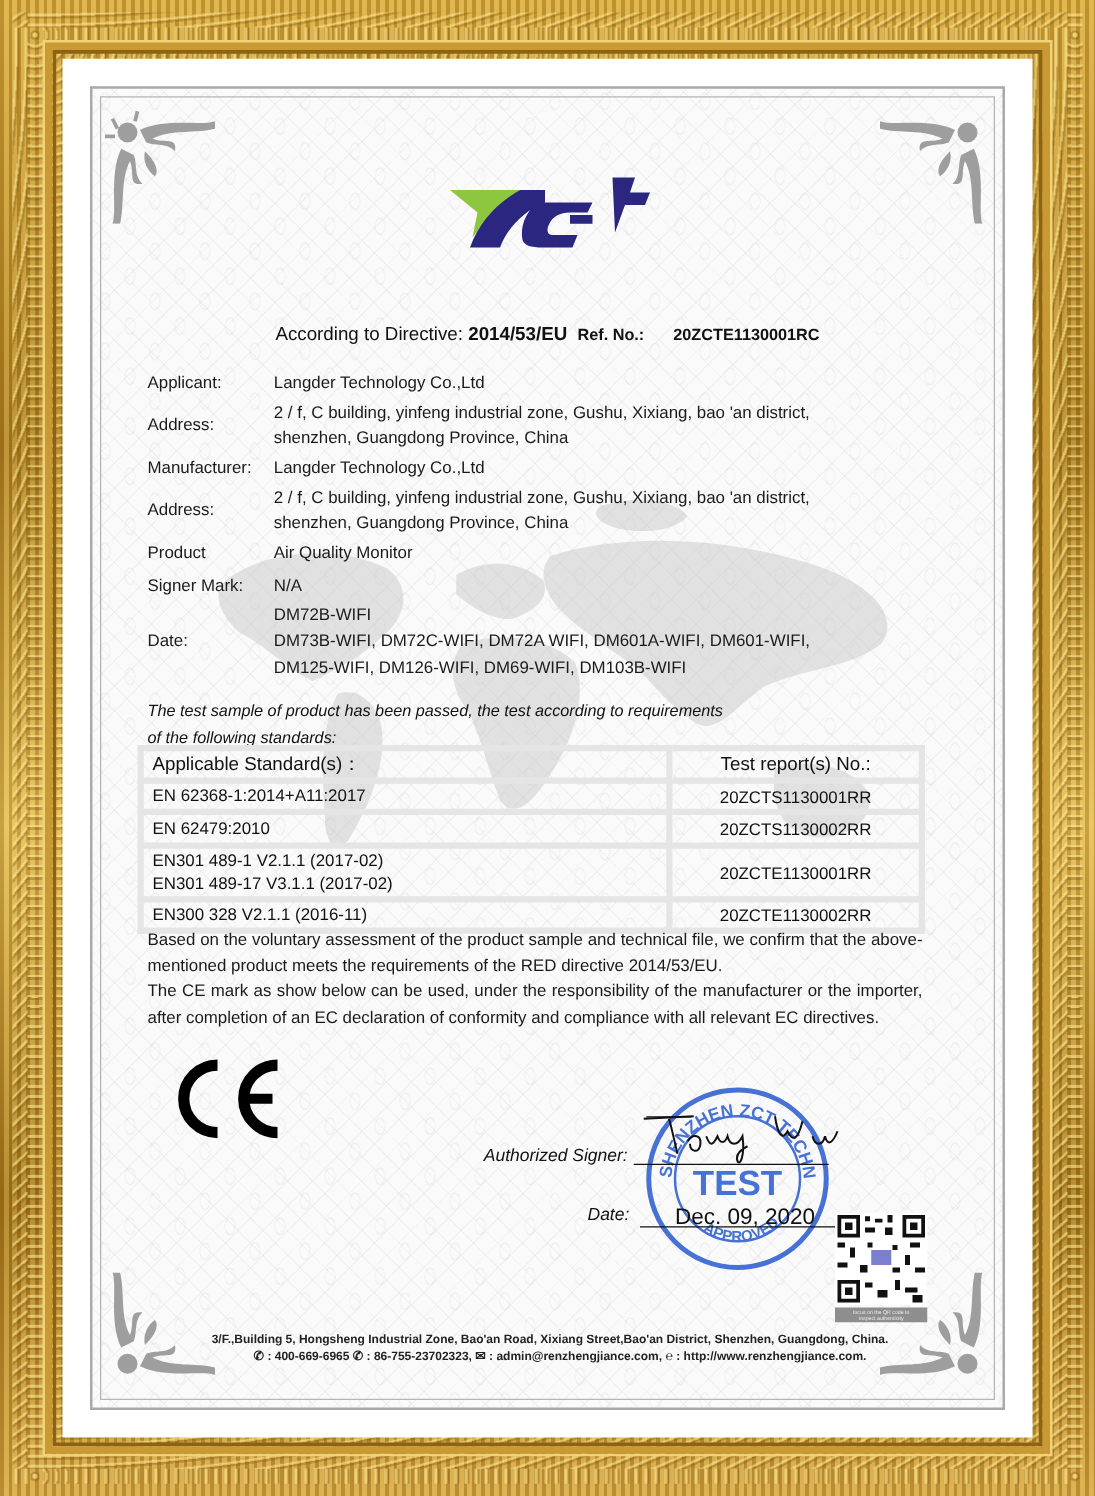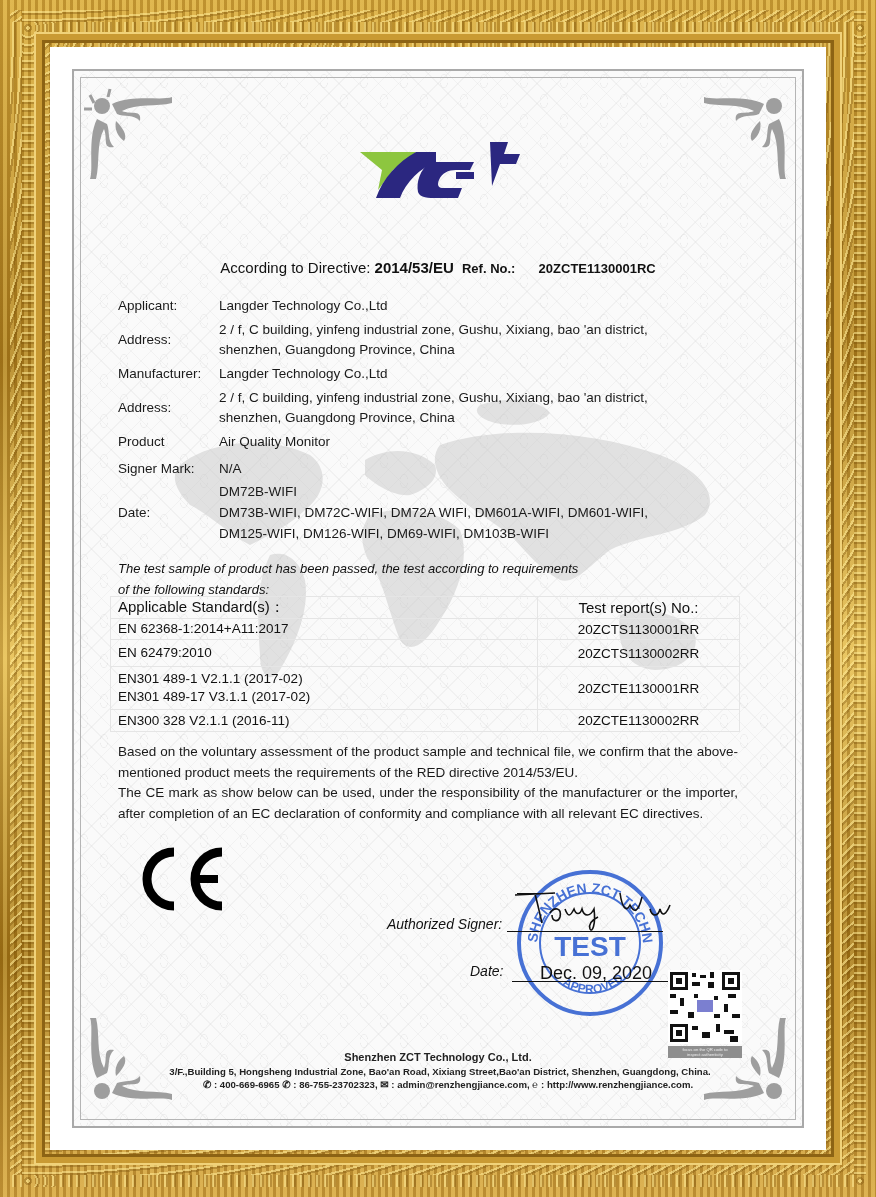--- a/index.html
+++ b/index.html
@@ -74,21 +74,21 @@
   .info .val { position: absolute; left: 101px; white-space: nowrap; }
 
   .intro {
     position: absolute; left: 118px; top: 545px; font-size: 13px; font-style: italic; line-height: 21px; color: #111; margin-top: 13px;
   }
 
   table.standards {
     position: absolute; left: 110px; top: 596px; width: 630px; border-collapse: collapse; font-size: 13.5px; color: #111;
   }
   table.standards td, table.standards th {
-    border: 1px solid #e5e5e5; padding: 1px 7px; font-weight: normal; text-align: left; vertical-align: middle;
+    border: 5px solid #e5e5e5; padding: 1px 7px; font-weight: normal; text-align: left; vertical-align: middle;
   }
   table.standards th { font-size: 15px; height: 21px; }
   table.standards td.rep, table.standards th.rep { text-align: center; width: 202px; }
   table.standards td.std { line-height: 18px; }
 
   .para {
     position: absolute; left: 118px; width: 620px; font-size: 13.5px; line-height: 20.5px; color: #1a1a1a; text-align: justify;
   }
 
   .ce { position: absolute; left: 136px; top: 846px; width: 92px; height: 66px; }
@@ -336,21 +336,20 @@
         <rect x="46" y="44" width="6" height="4"></rect>
       <rect x="26" y="24" width="4" height="4"></rect>
         <rect x="46" y="26" width="4" height="4"></rect>
     </g>
     <rect x="29" y="30" width="16" height="12" fill="#7b7fd0"></rect>
     <rect x="0" y="76" width="74" height="12" fill="#8e8e8e"></rect>
     <text x="37" y="81" text-anchor="middle" font-family="Liberation Sans, sans-serif" font-size="4.2" fill="#eee">focus on the QR code to</text>
     <text x="37" y="86" text-anchor="middle" font-family="Liberation Sans, sans-serif" font-size="4.2" fill="#eee">inspect authenticity</text>
   </svg>
 
-  <div class="footer-company">Shenzhen ZCT Technology Co., Ltd.</div>
   <div class="footer-addr">3/F.,Building 5, Hongsheng Industrial Zone, Bao'an Road, Xixiang Street,Bao'an District, Shenzhen, Guangdong, China.</div>
   <div class="footer-contact">
     <span class="ficon">✆</span>
     <span>: 400-669-6965</span>
     <span class="ficon">✆</span>
     <span>: 86-755-23702323,</span>
     <span class="ficon">✉</span>
     <span>: admin@renzhengjiance.com,</span>
     <span class="ficon">℮</span>
     <span>: http://www.renzhengjiance.com.</span>

